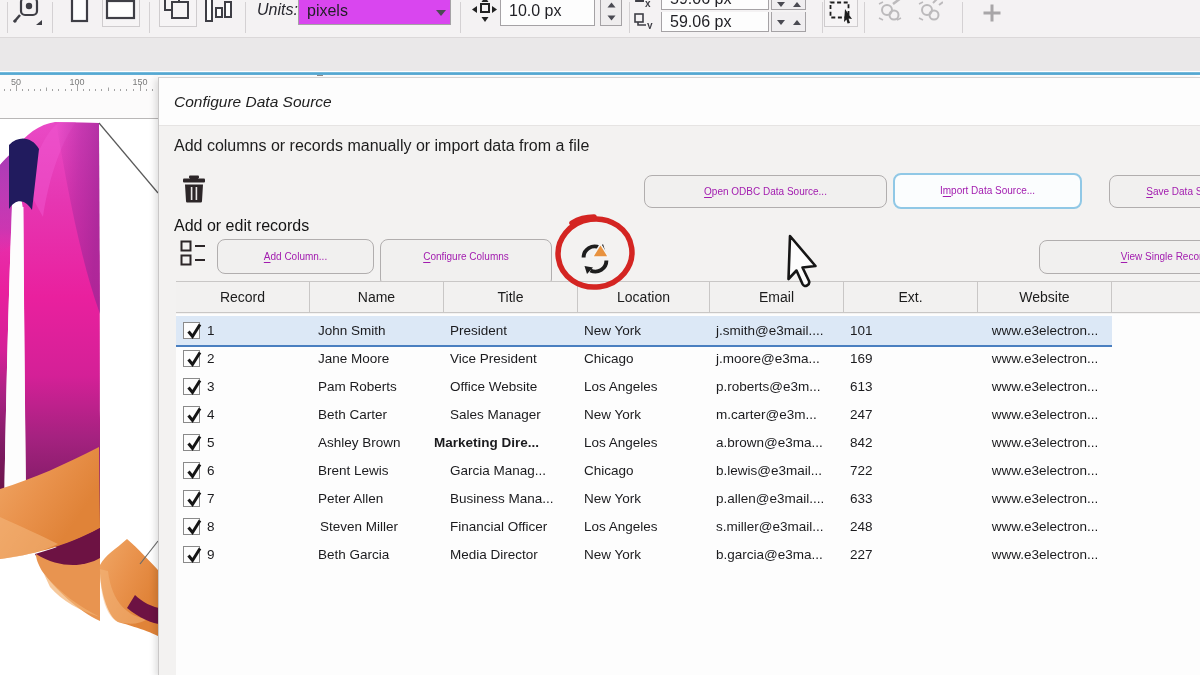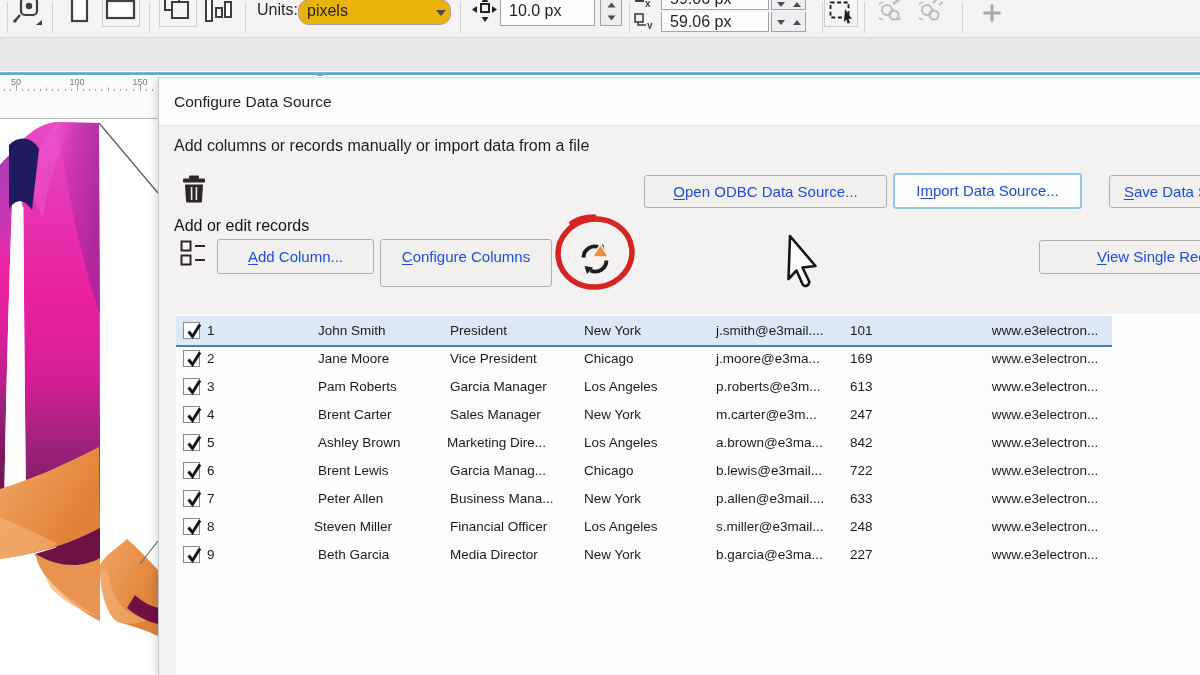--- a/index.html
+++ b/index.html
@@ -11,22 +11,22 @@
 .sep { position:absolute; top:2px; width:1px; height:31px; background:#d4d1d3; }
 #grayband { left:0; top:38px; width:1200px; height:33px; background:#eae8e9; }
 #blueline { left:0; top:71.5px; width:1200px; height:3px; background:linear-gradient(#8cc6e2,#55a8d2 40%,#55a8d2 80%,#9dcde6); }
 .tbtext { position:absolute; font-size:16px; color:#27272e; }
 .field { position:absolute; border:1px solid #a5a2a5; background:#fdfdfd; font-size:16px; color:#1f1f24; }
 .btnframe { position:absolute; border:1px solid #cfccce; background:#f6f4f5; }
 
 
 #dialog { left:158px; top:77px; width:1042px; height:598px; background:#f3f2f1; border-left:1px solid #c9c7c7; border-top:1px solid #d5d3d3; box-shadow:-3px 2px 6px rgba(0,0,0,0.12); overflow:hidden; }
 #titlebar { left:0; top:0; width:1042px; height:48px; background:#fdfdfd; border-bottom:1px solid #e6e4e3; }
-#title { left:15px; top:0; height:48px; line-height:48px; font-size:15.5px; color:#1e1e1e; }
-.dlgbtn { position:absolute; height:33px; background:#f1f0ef; border:1px solid #b1aeae; border-radius:3px; font-size:15px; color:#1d4ed8; text-align:center; line-height:31px; }
+#title { left:15px; top:0; height:48px; line-height:48px; font-size:15.5px; color:#1e1e1e;font-style:italic; }
+.dlgbtn { position:absolute; height:33px; background:#f1f0ef; border:1px solid #b1aeae; border-radius:8px; font-size:10px; color:#a21caf; text-align:center; line-height:31px; }
 .u { text-decoration:underline; text-underline-offset:2px; }
 
 #thead { left:17px; top:203px; width:1025px; height:32px; background:#f2f1f0; border-top:1px solid #c9c7c6; border-bottom:1px solid #c9c7c6; }
 .hcell { position:absolute; top:0; height:30px; line-height:30px; text-align:center; font-size:14px; color:#1c1c1c; border-right:1px solid #c9c7c6; }
 #tbody { left:17px; top:236px; width:1024px; height:362px; background:#fdfdfd; }
 .row { position:absolute; left:0; width:936px; height:28px; }
 .cell { position:absolute; top:0; height:28px; line-height:28px; font-size:13.5px; color:#1b1b1e; white-space:nowrap; }
 .cb { position:absolute; left:7px; top:5px; width:17px; height:17px; background:#fdfdfd; border:1px solid #8a8a8a; }
 .cb svg { position:absolute; left:0px; top:-2px; }
 </style>
@@ -56,22 +56,22 @@
     <svg class="abs" style="left:162px;top:-6px;" width="32" height="32" viewBox="0 0 32 32">
       <rect x="3" y="2" width="14" height="14" fill="#f6f4f5" stroke="#3e3e45" stroke-width="2"></rect>
       <rect x="10" y="8" width="16" height="16" fill="#f6f4f5" stroke="#3e3e45" stroke-width="2"></rect>
     </svg>
     <svg class="abs" style="left:204px;top:-8px;" width="30" height="30" viewBox="0 0 30 30">
       <rect x="2" y="2" width="6" height="27" fill="#fdfdfd" stroke="#3e3e45" stroke-width="2"></rect>
       <rect x="12" y="16" width="6" height="9" fill="#fdfdfd" stroke="#3e3e45" stroke-width="2"></rect>
       <rect x="21" y="10" width="6" height="15" fill="#fdfdfd" stroke="#3e3e45" stroke-width="2"></rect>
     </svg>
     <div class="sep" style="left:245px;"></div>
-    <div class="tbtext" style="left:257px;top:1px;">Units:</div>
-    <div class="field" style="left:298px;top:-1px;width:153px;height:26px;background:#eab308;border-radius:11px;">
+    <div class="tbtext" style="left:257px;top:1px;font-style:italic;">Units:</div>
+    <div class="field" style="left:298px;top:-1px;width:153px;height:26px;background:#d946ef;">
       <div class="abs" style="left:8px;top:2px;">pixels</div>
       <svg class="abs" style="left:136px;top:9px;" width="12" height="8" viewBox="0 0 12 8">
           <path d="M1 1 L6 7 L11 1 Z" fill="#4a4a52"></path>
         </svg>
     </div>
     <div class="sep" style="left:460px;"></div>
     <svg class="abs" style="left:471px;top:-3px;" width="27" height="26" viewBox="0 0 27 26">
       <rect x="10" y="7" width="8" height="8" fill="none" stroke="#222" stroke-width="2"></rect>
       <path d="M14 0 L17.5 5 L10.5 5 Z" fill="#222"></path>
       <path d="M14 25 L10.5 20 L17.5 20 Z" fill="#222"></path>
@@ -261,20 +261,29 @@
       <svg width="30" height="30" viewBox="0 0 30 30">
         <path d="M3.6 13.5 A11 11 0 0 1 19.5 3.6" stroke="#1d1d1d" stroke-width="3.9" fill="none"></path>
         <path d="M26.4 16.5 A11 11 0 0 1 10.5 26.4" stroke="#1d1d1d" stroke-width="3.9" fill="none"></path>
         <path d="M23 0 L25.5 8 L17 6.5 Z" fill="#1d1d1d"></path>
         <path d="M7 30 L4.5 22 L13 23.5 Z" fill="#1d1d1d"></path>
         <path d="M20.5 0 L28.5 13 L12.5 13 Z" fill="#e8923f" stroke="#f6f5f4" stroke-width="1.5"></path>
       </svg>
     </div>
     <div class="abs dlgbtn" style="left:880px;top:162px;width:259px;height:34px;line-height:32px;"><span class="u">V</span>iew Single Record...</div>
 
+    <div class="abs" id="thead">
+      <div class="hcell" style="left:0;width:134px;">Record</div>
+      <div class="hcell" style="left:134px;width:134px;">Name</div>
+      <div class="hcell" style="left:268px;width:134px;">Title</div>
+      <div class="hcell" style="left:402px;width:132px;">Location</div>
+      <div class="hcell" style="left:534px;width:134px;">Email</div>
+      <div class="hcell" style="left:668px;width:134px;">Ext.</div>
+      <div class="hcell" style="left:802px;width:134px;">Website</div>
+    </div>
     <div class="abs" id="tbody"></div>
     <div class="abs" id="rowsel" style="left:17px;top:238px;width:936px;height:29px;background:#dce8f6;"></div>
     <div class="abs" id="rows" style="left:17px;top:0;width:1024px;height:598px;">
       <div class="row" style="top:239px;">
           <span class="cb">
             <svg width="21" height="21" viewBox="0 0 21 21">
               <path d="M4.5 10.5 L8.5 15.5 L16 3.5" stroke="#151515" stroke-width="3" fill="none"></path>
             </svg>
           </span>
           <span class="cell" style="left:31px;">1</span>
@@ -300,49 +309,49 @@
           <span class="cell" style="left:802px;width:134px;text-align:center;">www.e3electron...</span>
         </div>
       <div class="row" style="top:295px;">
           <span class="cb">
             <svg width="21" height="21" viewBox="0 0 21 21">
               <path d="M4.5 10.5 L8.5 15.5 L16 3.5" stroke="#151515" stroke-width="3" fill="none"></path>
             </svg>
           </span>
           <span class="cell" style="left:31px;">3</span>
           <span class="cell" style="left:142px;">Pam Roberts</span>
-          <span class="cell" style="left:274px;">Garcia Manager</span>
+          <span class="cell" style="left:274px;">Office Website</span>
           <span class="cell" style="left:408px;">Los Angeles</span>
           <span class="cell" style="left:540px;">p.roberts@e3m...</span>
           <span class="cell" style="left:674px;">613</span>
           <span class="cell" style="left:802px;width:134px;text-align:center;">www.e3electron...</span>
         </div>
       <div class="row" style="top:323px;">
           <span class="cb">
             <svg width="21" height="21" viewBox="0 0 21 21">
               <path d="M4.5 10.5 L8.5 15.5 L16 3.5" stroke="#151515" stroke-width="3" fill="none"></path>
             </svg>
           </span>
           <span class="cell" style="left:31px;">4</span>
-          <span class="cell" style="left:142px;">Brent Carter</span>
+          <span class="cell" style="left:142px;">Beth Carter</span>
           <span class="cell" style="left:274px;">Sales Manager</span>
           <span class="cell" style="left:408px;">New York</span>
           <span class="cell" style="left:540px;">m.carter@e3m...</span>
           <span class="cell" style="left:674px;">247</span>
           <span class="cell" style="left:802px;width:134px;text-align:center;">www.e3electron...</span>
         </div>
       <div class="row" style="top:351px;">
           <span class="cb">
             <svg width="21" height="21" viewBox="0 0 21 21">
               <path d="M4.5 10.5 L8.5 15.5 L16 3.5" stroke="#151515" stroke-width="3" fill="none"></path>
             </svg>
           </span>
           <span class="cell" style="left:31px;">5</span>
           <span class="cell" style="left:142px;">Ashley Brown</span>
-          <span class="cell" style="left:271px;">Marketing Dire...</span>
+          <span class="cell" style="left:258px;font-weight:bold;">Marketing Dire...</span>
           <span class="cell" style="left:408px;">Los Angeles</span>
           <span class="cell" style="left:540px;">a.brown@e3ma...</span>
           <span class="cell" style="left:674px;">842</span>
           <span class="cell" style="left:802px;width:134px;text-align:center;">www.e3electron...</span>
         </div>
       <div class="row" style="top:379px;">
           <span class="cb">
             <svg width="21" height="21" viewBox="0 0 21 21">
               <path d="M4.5 10.5 L8.5 15.5 L16 3.5" stroke="#151515" stroke-width="3" fill="none"></path>
             </svg>
@@ -369,21 +378,21 @@
           <span class="cell" style="left:674px;">633</span>
           <span class="cell" style="left:802px;width:134px;text-align:center;">www.e3electron...</span>
         </div>
       <div class="row" style="top:435px;">
           <span class="cb">
             <svg width="21" height="21" viewBox="0 0 21 21">
               <path d="M4.5 10.5 L8.5 15.5 L16 3.5" stroke="#151515" stroke-width="3" fill="none"></path>
             </svg>
           </span>
           <span class="cell" style="left:31px;">8</span>
-          <span class="cell" style="left:138px;">Steven Miller</span>
+          <span class="cell" style="left:144px;">Steven Miller</span>
           <span class="cell" style="left:274px;">Financial Officer</span>
           <span class="cell" style="left:408px;">Los Angeles</span>
           <span class="cell" style="left:540px;">s.miller@e3mail...</span>
           <span class="cell" style="left:674px;">248</span>
           <span class="cell" style="left:802px;width:134px;text-align:center;">www.e3electron...</span>
         </div>
       <div class="row" style="top:463px;">
           <span class="cb">
             <svg width="21" height="21" viewBox="0 0 21 21">
               <path d="M4.5 10.5 L8.5 15.5 L16 3.5" stroke="#151515" stroke-width="3" fill="none"></path>

